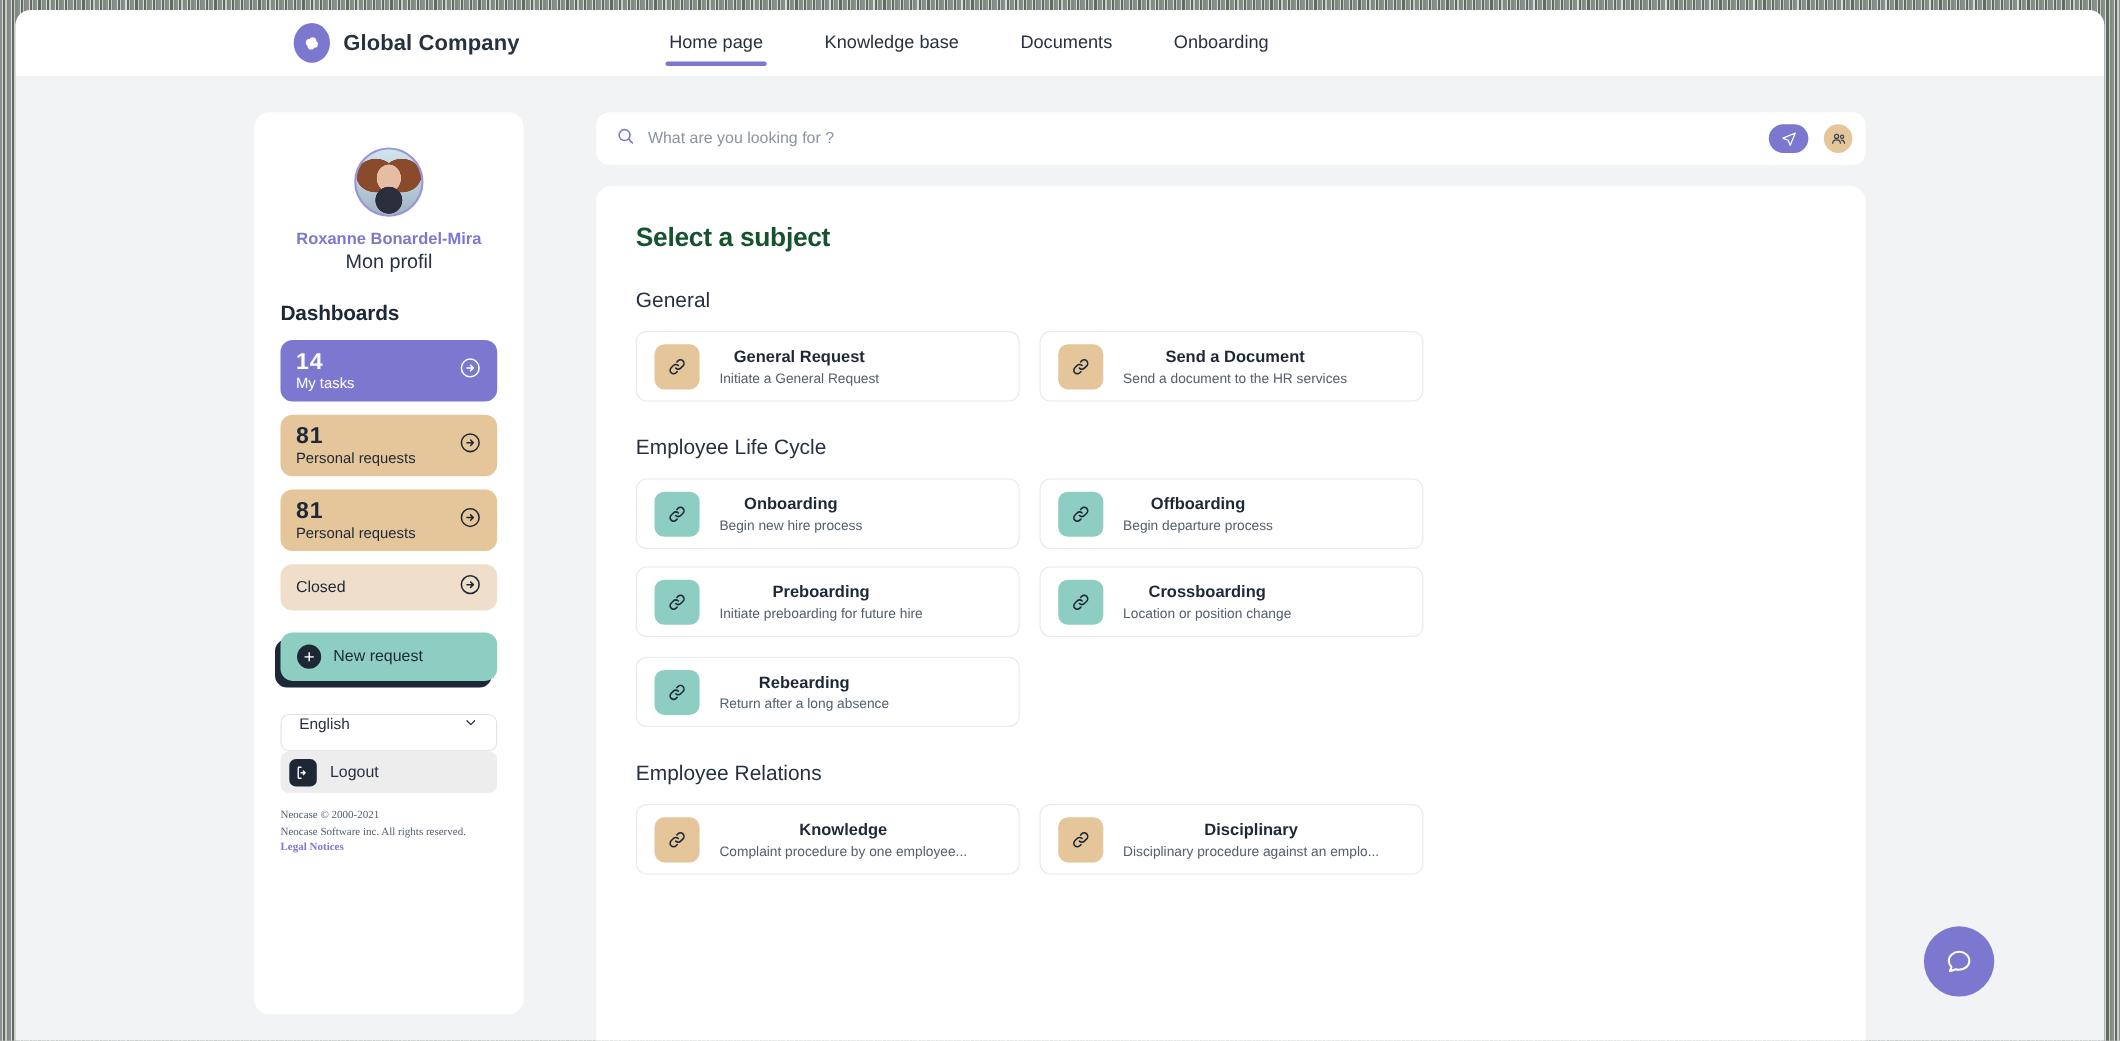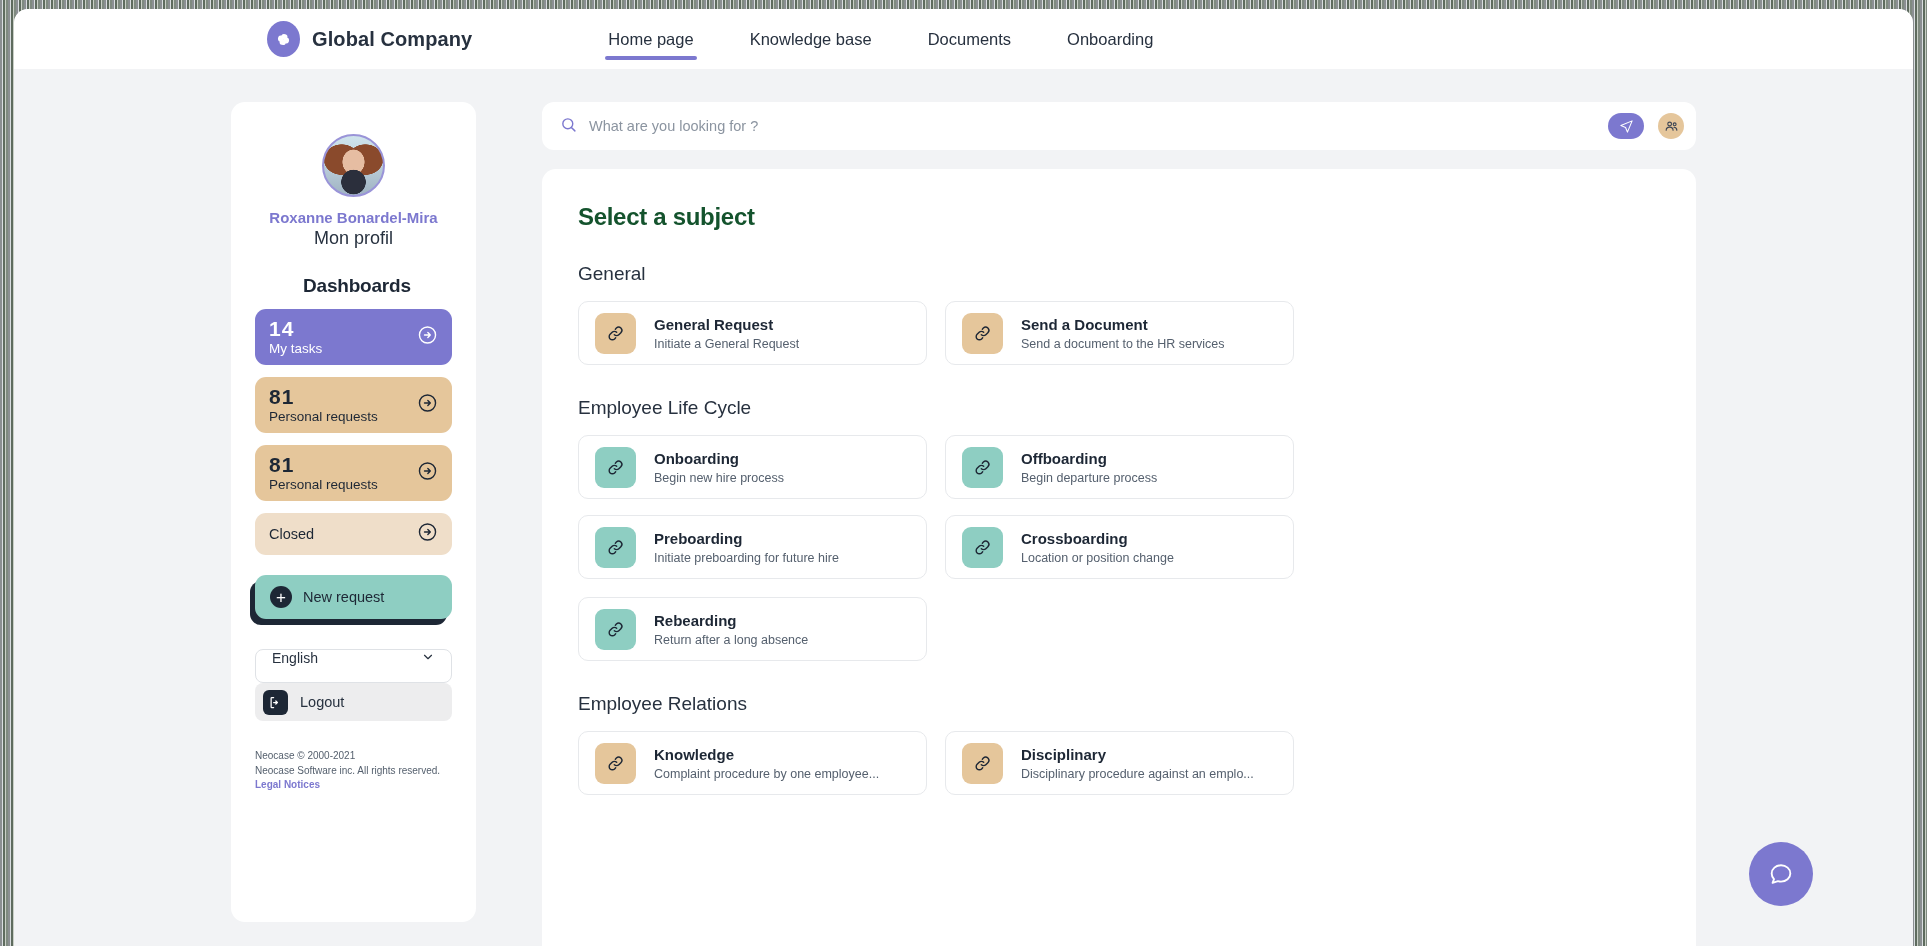--- a/index.html
+++ b/index.html
@@ -79,21 +79,20 @@
   .user-name{
     margin-top:12px; text-align:center; color:#7c78cf;
     font-size:15px; font-weight:600; line-height:1.15;
   }
   .mon-profil{
     margin-top:2px; text-align:center; color:#27313f; font-size:18px;
   }
   .dash-title{
     margin-top:26px; font-size:19px; font-weight:700; color:#1d2735;
     letter-spacing:-.2px;
-    margin-left:48px;
   }
   .dash-card{
     position:relative; margin-top:12px; height:56px;
     border-radius:11px; padding:9px 14px;
     display:flex; flex-direction:column; justify-content:center;
     cursor:pointer;
   }
   .dash-card.purple{ background:#7c78cf; }
   .dash-card.tan{ background:#e5c69b; }
   .dash-card.tan-light{ background:#efdec9; height:42px; justify-content:center; }
@@ -127,21 +126,21 @@
   }
   .logout-row{
     height:38px; background:#ededee; border-radius:8px;
     display:flex; align-items:center; gap:12px; padding-left:8px; cursor:pointer;
   }
   .logout-icon{
     width:25px; height:25px; border-radius:6px; background:#1d2735;
     display:flex; align-items:center; justify-content:center;
   }
   .logout-lbl{ font-size:14.5px; color:#27313f; }
-  .legal{ margin-top:28px; font-size:10px; color:#55606e; line-height:1.45; }
+  .legal{ margin-top:14px; font-size:10px; color:#55606e; line-height:1.45;font-family:Liberation Serif, serif; }
   .legal a{ color:#7c78cf; font-weight:700; text-decoration:none; }
 
   
   .searchbar{
     position:absolute; left:528px; top:33px; right:217px; height:48px;
     background:#fff; border-radius:12px;
     display:flex; align-items:center; padding:0 12px 0 18px; gap:12px;
   }
   .search-input{
     flex:1; border:none; outline:none; font-size:14.5px; color:#27313f;
@@ -173,21 +172,21 @@
     width:349px; height:64px; border:1px solid #e7e9ec; border-radius:10px;
     display:flex; align-items:center; gap:18px; padding:0 16px; cursor:pointer;
     background:#fff;
   }
   .card-icon{
     width:41px; height:41px; border-radius:9px;
     display:flex; align-items:center; justify-content:center; flex:0 0 auto;
   }
   .card-icon.tan{ background:#e5c69b; }
   .card-icon.teal{ background:#8ecec2; }
-  .card-text{ display:flex; flex-direction:column; gap:4px; min-width:0; }
+  .card-text{ display:flex; flex-direction:column; gap:4px; min-width:0;align-items:center; }
   .card-title{ font-size:15px; font-weight:700; color:#1d2735; }
   .card-sub{
     font-size:12.5px; color:#55606e; white-space:nowrap;
     overflow:hidden; text-overflow:ellipsis; max-width:252px;
   }
 
   
   .chat-fab{
     position:absolute; right:100px; bottom:40px;
     width:64px; height:64px; border-radius:50%; background:#7c78cf;

